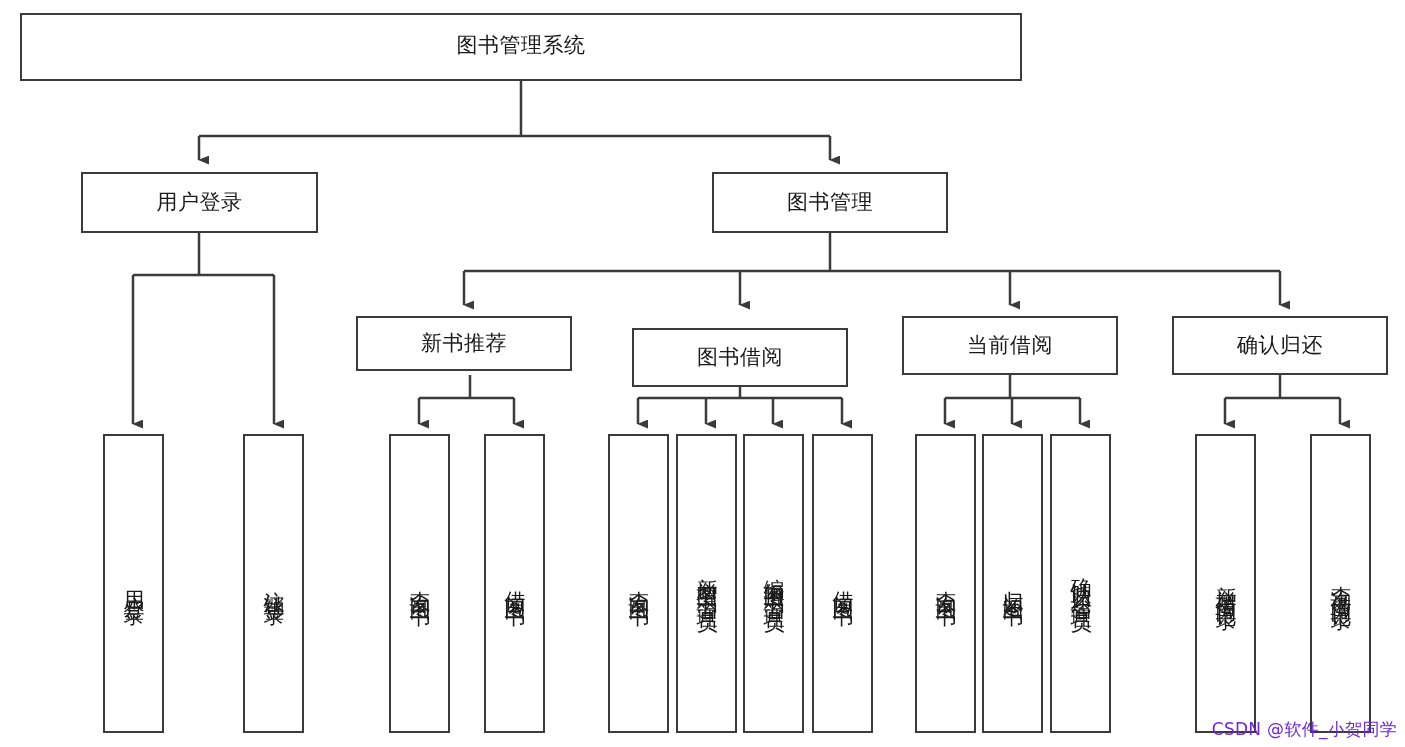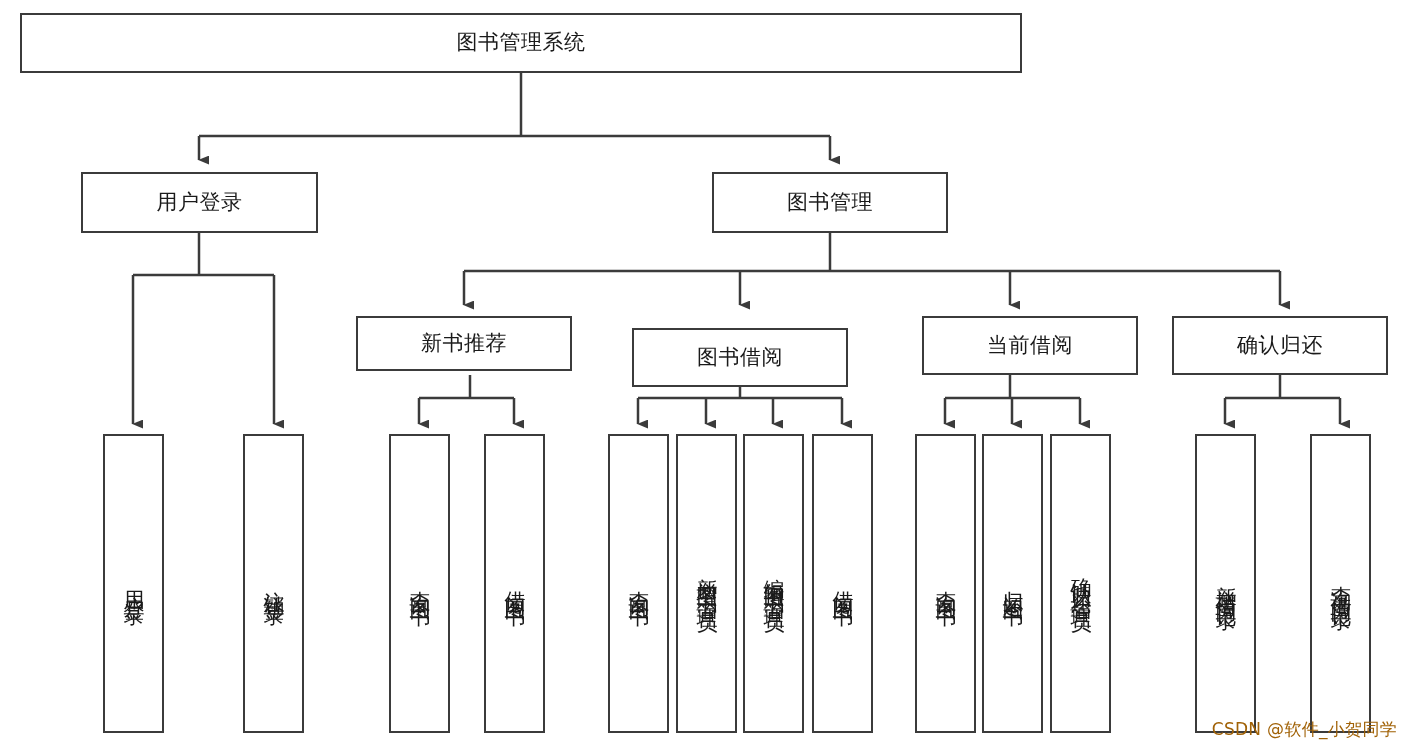--- a/index.html
+++ b/index.html
@@ -58,21 +58,21 @@
     letter-spacing: 5px;
     line-height: 1;
     white-space: nowrap;
     display: block;
   }
   .watermark {
     position: absolute;
     right: 8px;
     bottom: 6px;
     font-size: 17px;
-    color: #a16207;
+    color: #6d28d9;
     white-space: nowrap;
     letter-spacing: 0.3px;
   }
 </style>
 </head>
 <body>
 
 <div id="diagram-root">
 
   <svg id="tree-svg" viewBox="0 0 1405 747">
@@ -118,41 +118,41 @@
       <path d="M 1012,398 L 1012,424" marker-end="url(#arrowhead)"></path>
       <path d="M 1080,398 L 1080,424" marker-end="url(#arrowhead)"></path>
 
       <path d="M 1280,375 L 1280,398"></path>
       <path d="M 1225,398 L 1340,398"></path>
       <path d="M 1225,398 L 1225,424" marker-end="url(#arrowhead)"></path>
       <path d="M 1340,398 L 1340,424" marker-end="url(#arrowhead)"></path>
     </g>
   </svg>
 
-  <div class="node-box" style="left:20px; top:13px; width:1002px; height:60px;">
+  <div class="node-box" style="left:20px; top:13px; width:1002px; height:68px;font-family:Liberation Mono, monospace;">
     <span class="node-label-h">图书管理系统</span>
   </div>
 
   <div class="node-box" style="left:81px; top:172px; width:237px; height:61px;">
     <span class="node-label-h">用户登录</span>
   </div>
 
   <div class="node-box" style="left:712px; top:172px; width:236px; height:61px;justify-content:center;">
     <span class="node-label-h">图书管理</span>
   </div>
 
   <div class="node-box" style="left:356px; top:316px; width:216px; height:55px;">
     <span class="node-label-h">新书推荐</span>
   </div>
 
   <div class="node-box" style="left:632px; top:316px; width:216px; height:59px;margin-top:12px;">
     <span class="node-label-h">图书借阅</span>
   </div>
 
-  <div class="node-box" style="left:902px; top:316px; width:216px; height:59px;margin-left:20px;">
+  <div class="node-box" style="left:902px; top:316px; width:216px; height:59px;">
     <span class="node-label-h">当前借阅</span>
   </div>
 
   <div class="node-box" style="left:1172px; top:316px; width:216px; height:59px;">
     <span class="node-label-h">确认归还</span>
   </div>
 
   <div class="node-box leaf" style="left:103px; top:434px; width:61px; height:299px;">
     <span class="node-label-v">用户登录</span>
   </div>

